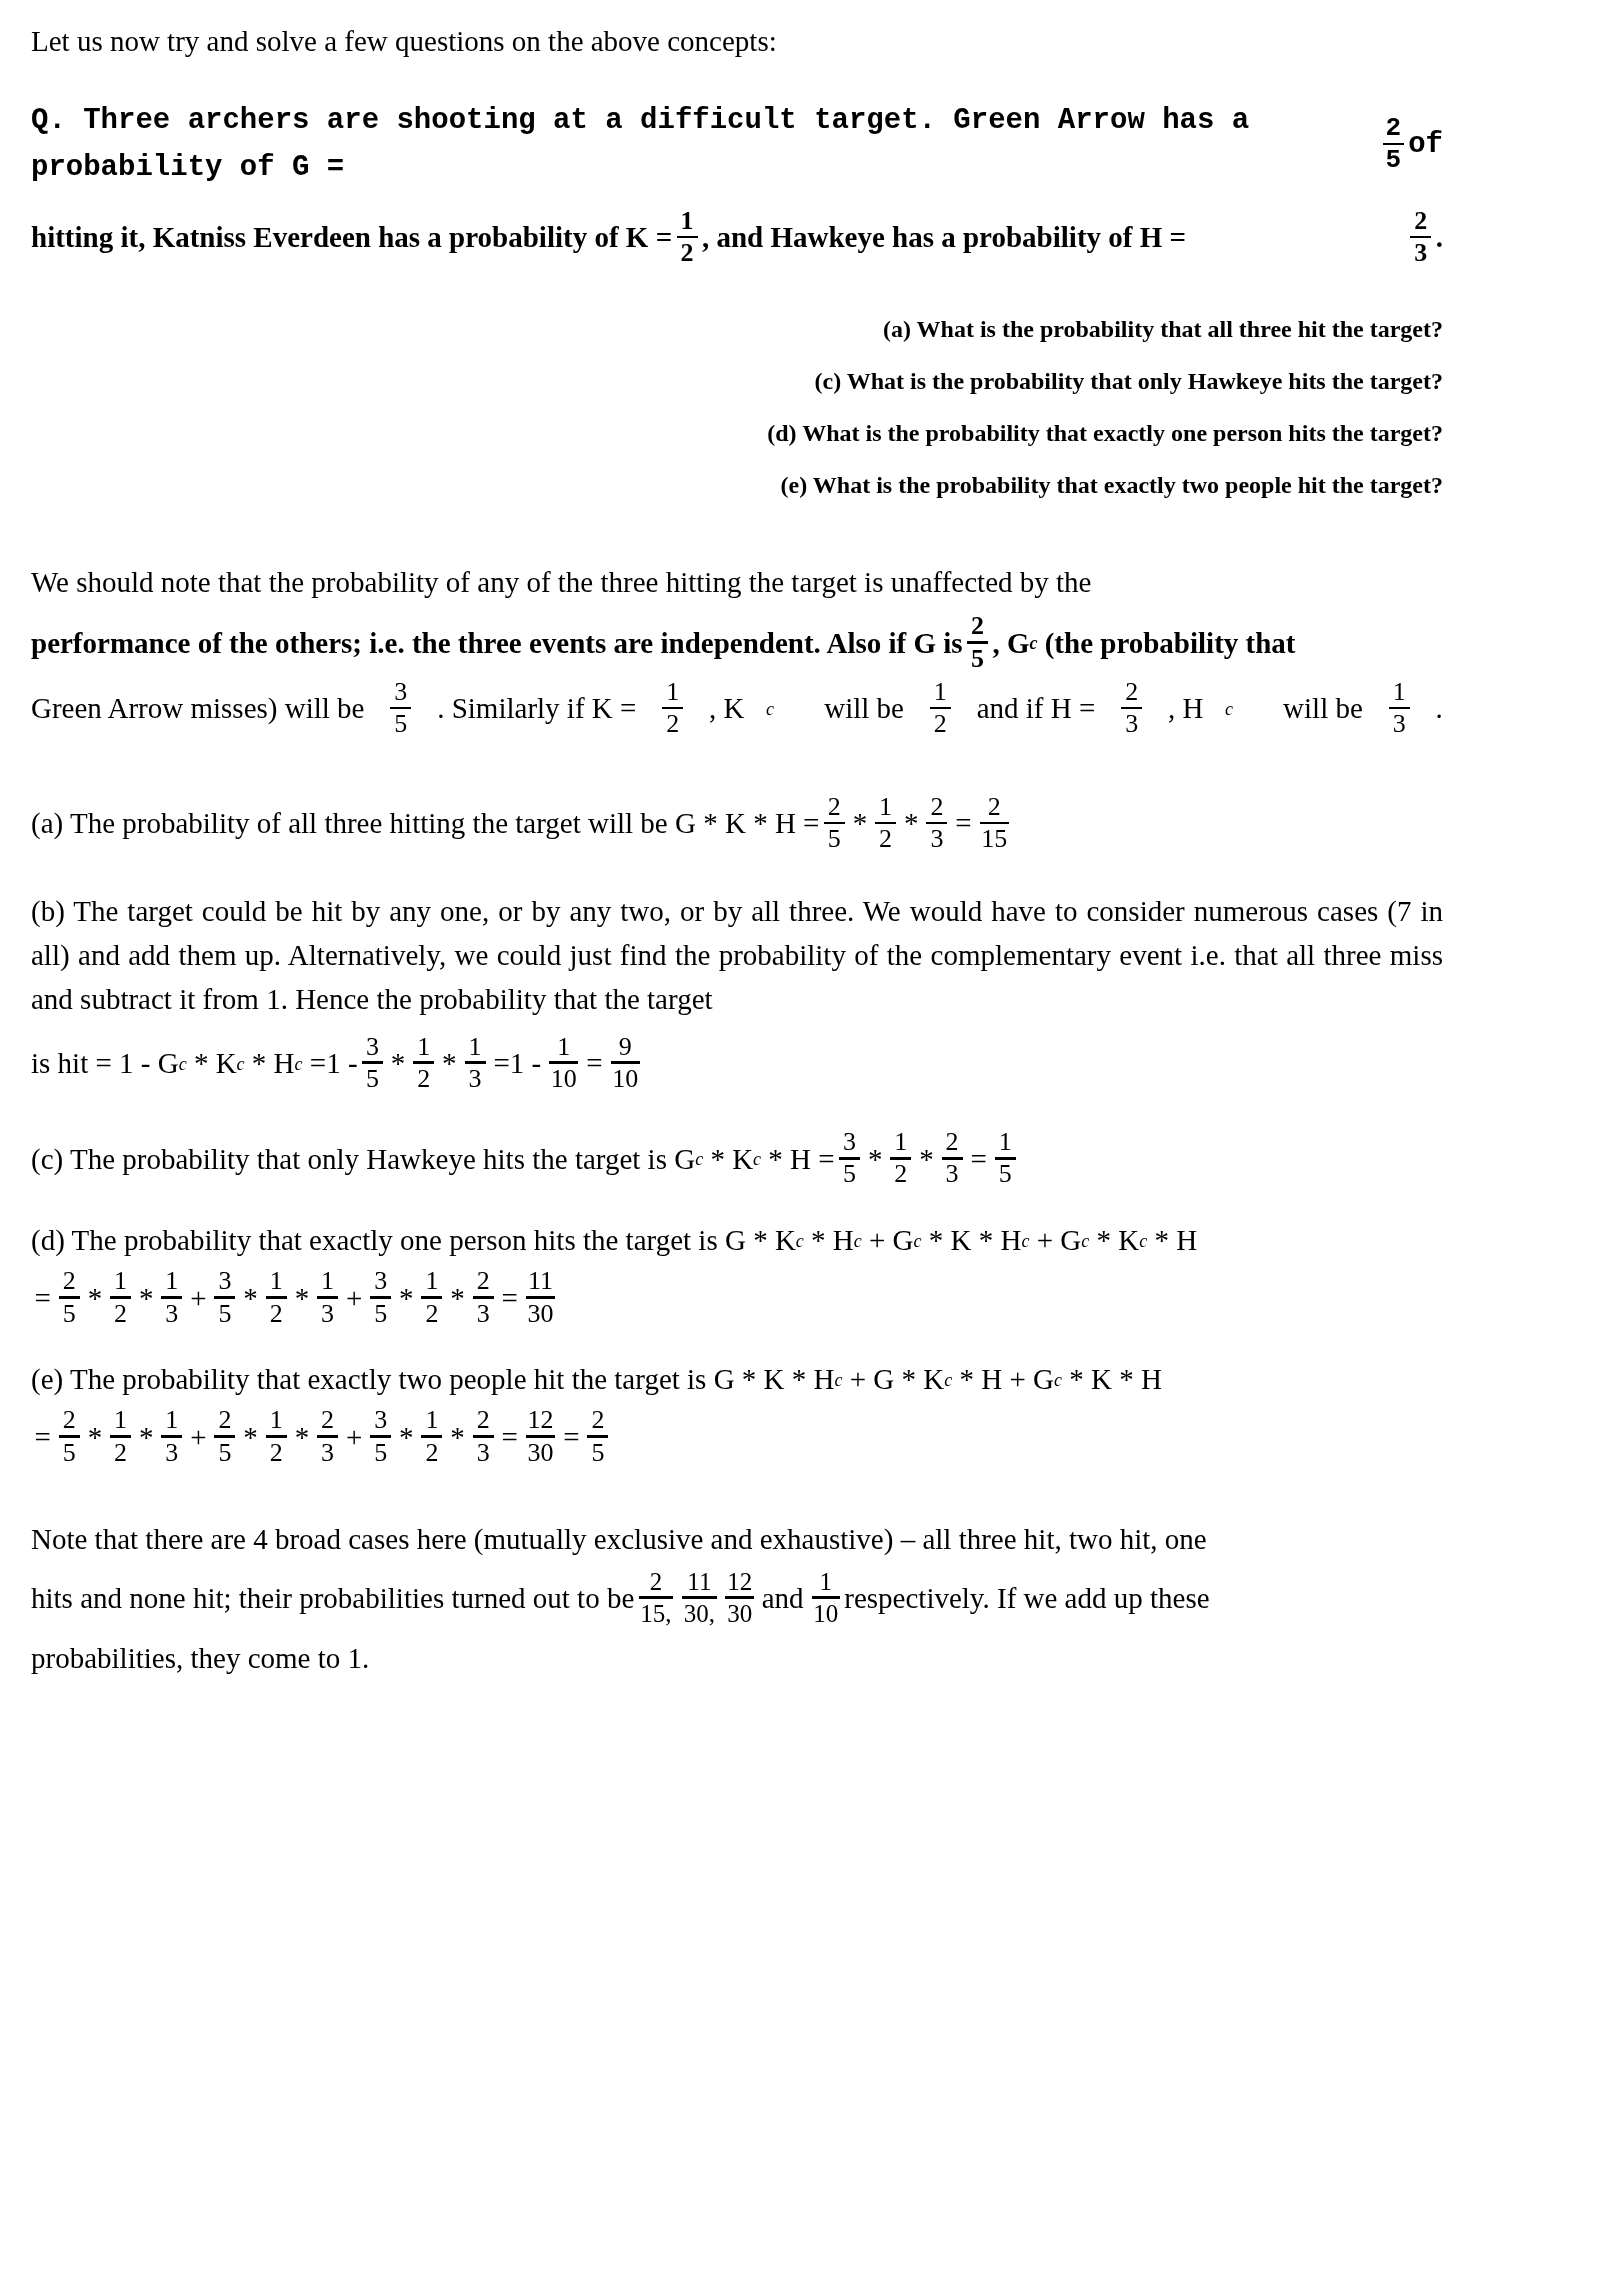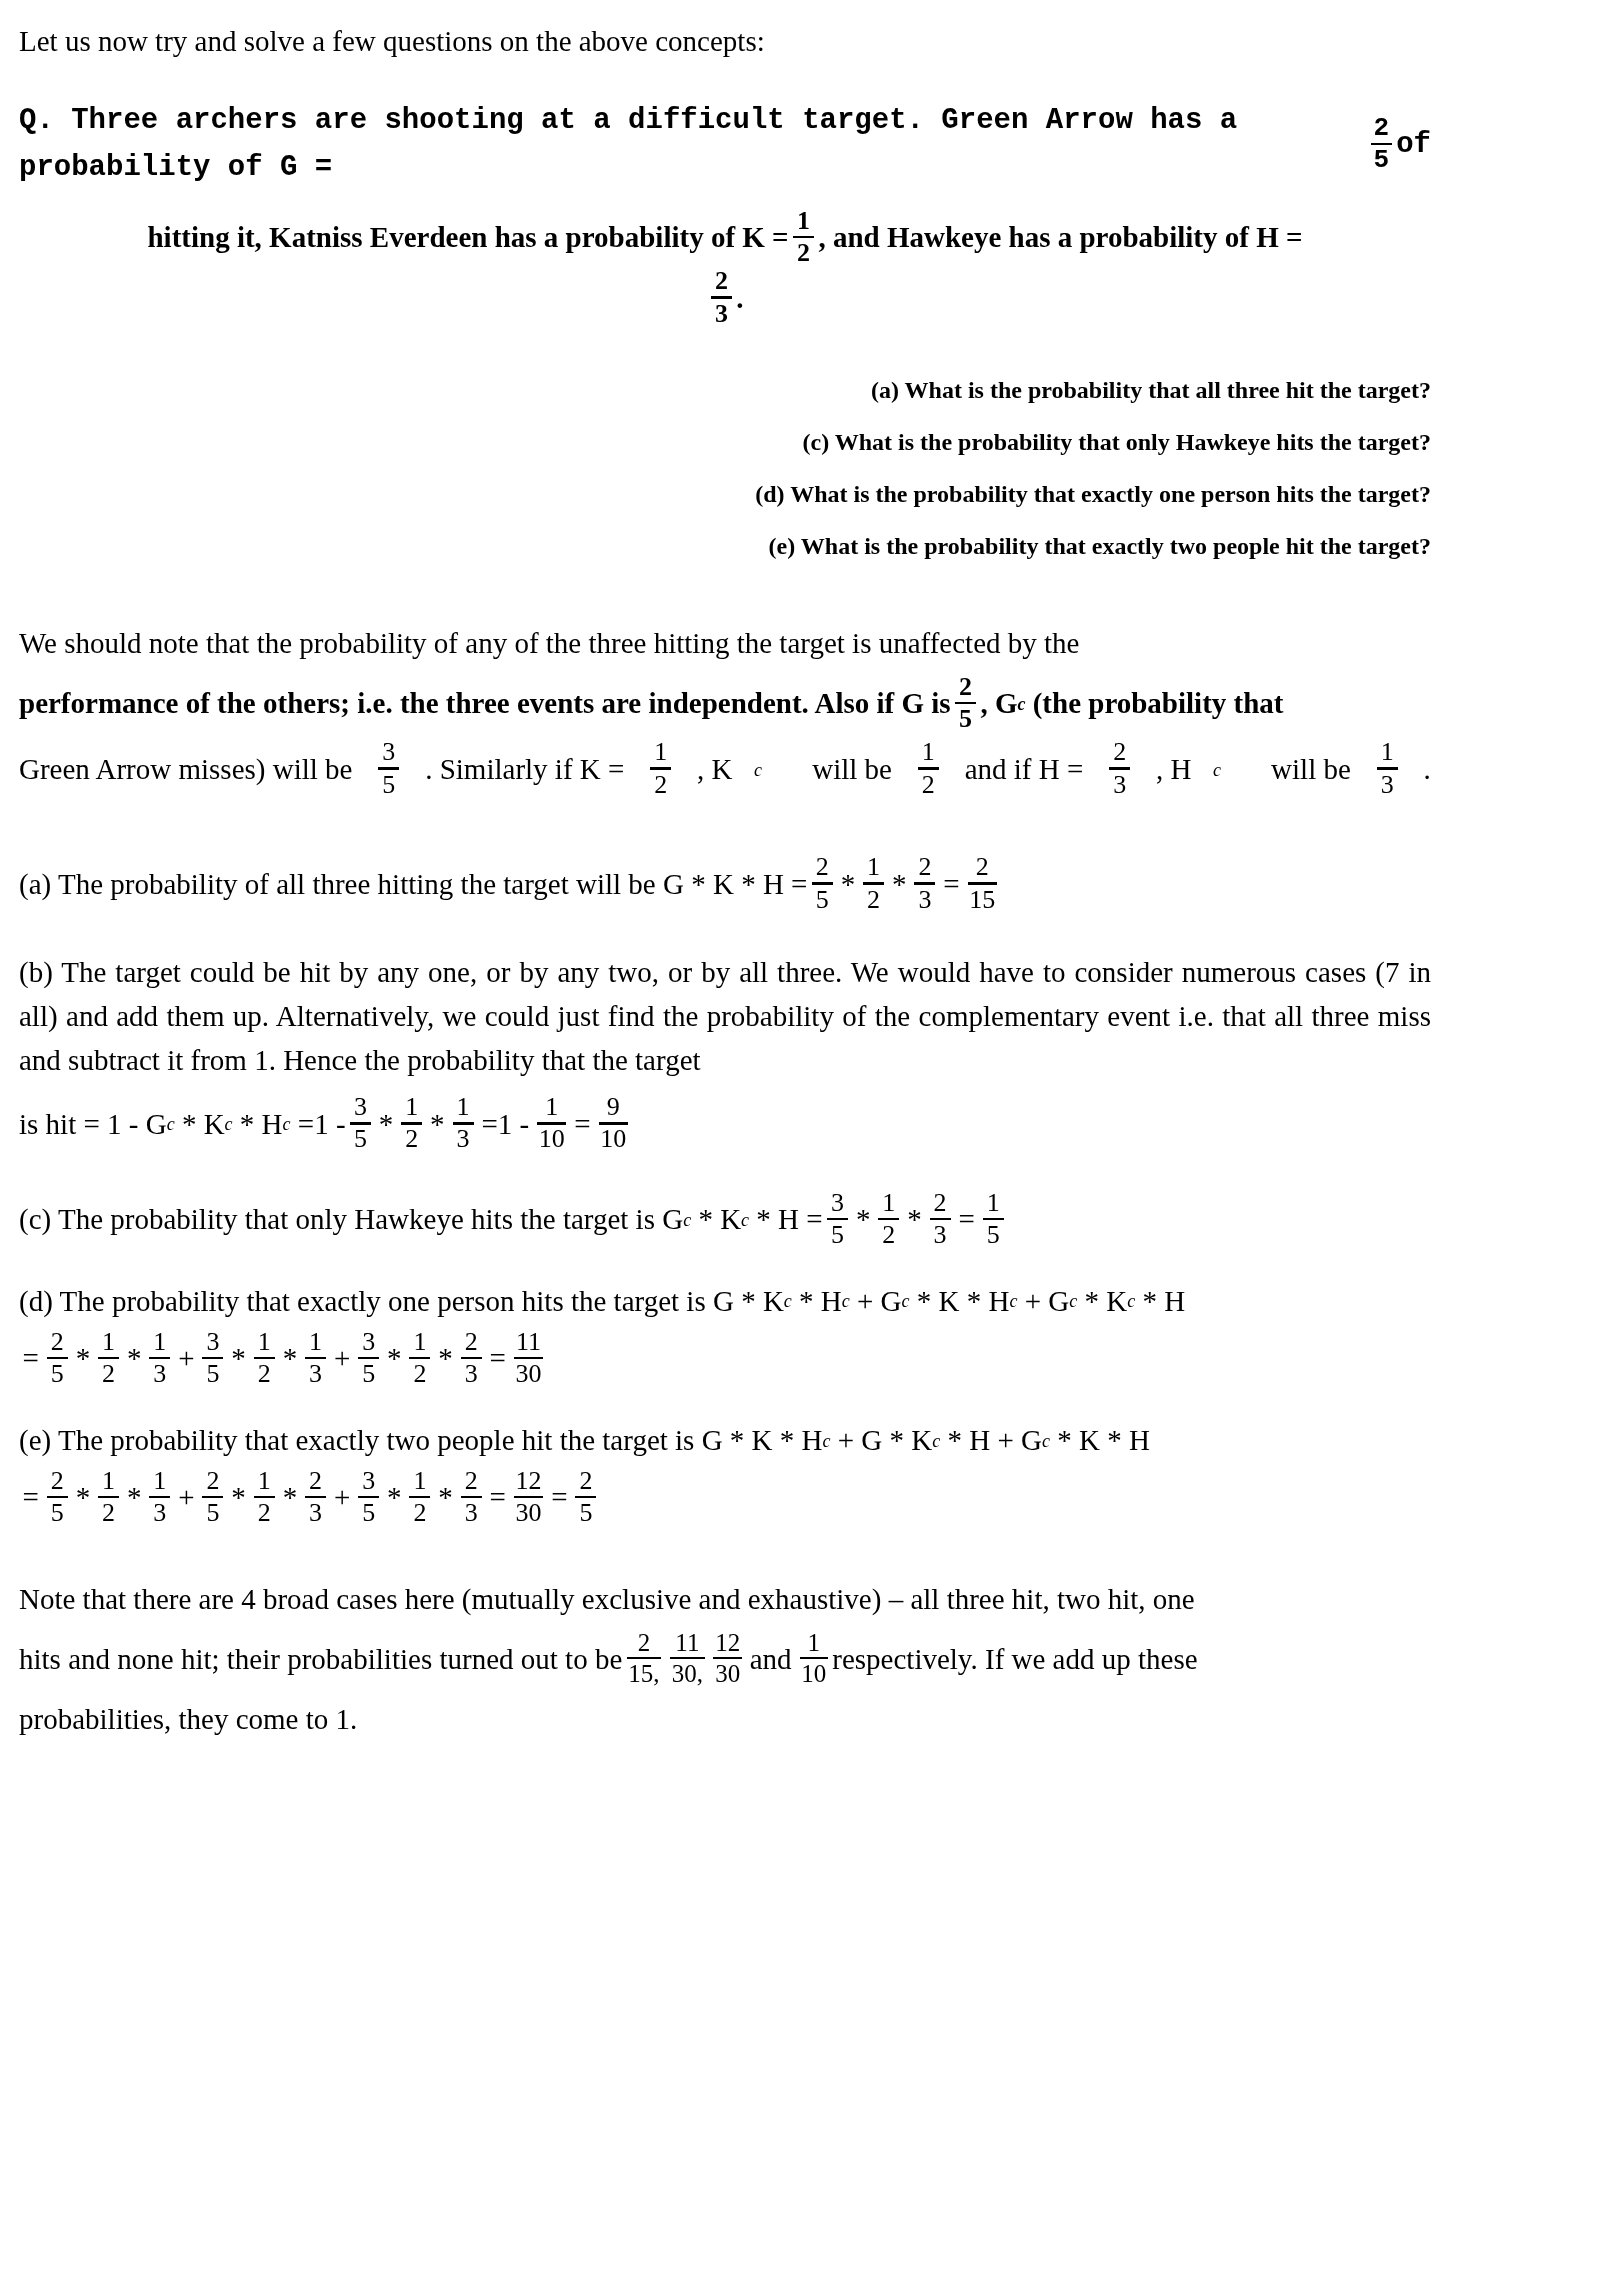--- a/index.html
+++ b/index.html
@@ -11,20 +11,21 @@
     font-family: "Liberation Serif", "DejaVu Serif", serif;
     color: #000000;
   }
   .page {
     width: 1476px;
     min-height: 2295px;
     box-sizing: border-box;
     padding: 19px 45px 36px 19px;
     background: #ffffff;
     position: relative;
+    margin-left: 12px;
   }
   .para {
     font-size: 29px;
     line-height: 1.52;
     margin: 0;
     text-align: justify;
     text-justify: inter-word;
   }
   .para.nojust { text-align: left; }
   .spacer-md { height: 35px; }
@@ -110,21 +111,21 @@
       <span><span>Q.</span>&nbsp;<span>Three archers are shooting at a difficult target. Green Arrow has a probability of G =</span></span>
       <span style="display:inline-flex;align-items:center;">
         <span class="frac">
           <span class="num">2</span>
           <span class="bar"></span>
           <span class="den">5</span>
         </span>
         <span>of</span>
       </span>
     </div>
-    <div class="flexline" style="font-weight:bold;justify-content:space-between;margin-top:15.7px;flex-direction:column;">
+    <div class="flexline" style="font-weight:bold;justify-content:space-between;margin-top:15.7px;">
       <span style="display:inline-flex;align-items:center;">
         <span>hitting it, Katniss Everdeen has a probability of K =</span>
         <span class="frac">
           <span class="num">1</span>
           <span class="bar"></span>
           <span class="den">2</span>
         </span>
         <span>, and Hawkeye has a probability of H =</span>
       </span>
       <span style="display:inline-flex;align-items:center;">

